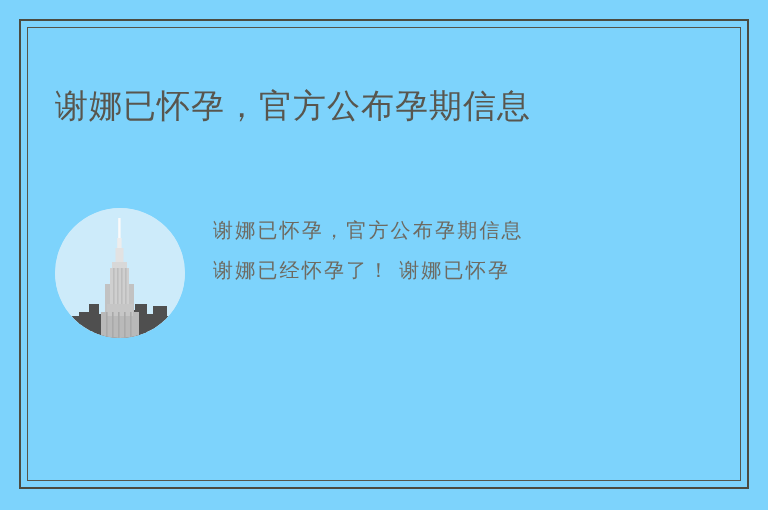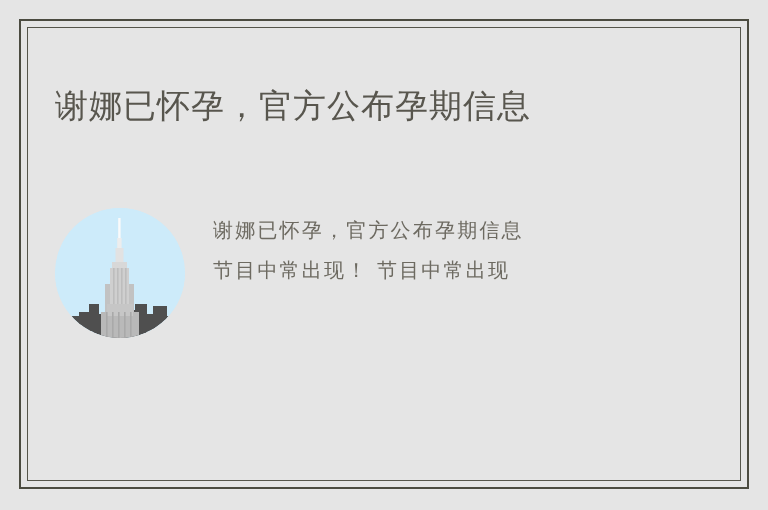--- a/index.html
+++ b/index.html
@@ -11,21 +11,21 @@
     height: 510px;
     background: #fdfdf6;
     font-family: "Liberation Sans", "DejaVu Sans", sans-serif;
     overflow: hidden;
   }
 
   .page {
     position: relative;
     width: 768px;
     height: 510px;
-    background: #e5e5e5;
+    background: #7dd3fc;
     box-sizing: border-box;
   }
 
   
   .frame-outer {
     position: absolute;
     left: 19px;
     top: 19px;
     right: 19px;
     bottom: 21px;
@@ -161,17 +161,17 @@
           <rect x="57" y="104" width="1.6" height="26" fill="#a9a9a9"></rect>
           <rect x="63" y="104" width="1.6" height="26" fill="#a9a9a9"></rect>
           <rect x="69" y="104" width="1.6" height="26" fill="#a9a9a9"></rect>
           <rect x="75" y="104" width="1.6" height="26" fill="#a9a9a9"></rect>
         </g>
       </svg>
     </div>
 
     <div class="body-text">
       <p>谢娜已怀孕，官方公布孕期信息</p>
-      <p>节目中常出现！ 节目中常出现</p>
+      <p>谢娜已经怀孕了！ 谢娜已怀孕</p>
     </div>
 
   </div>
 </div>
 
 </body></html>

